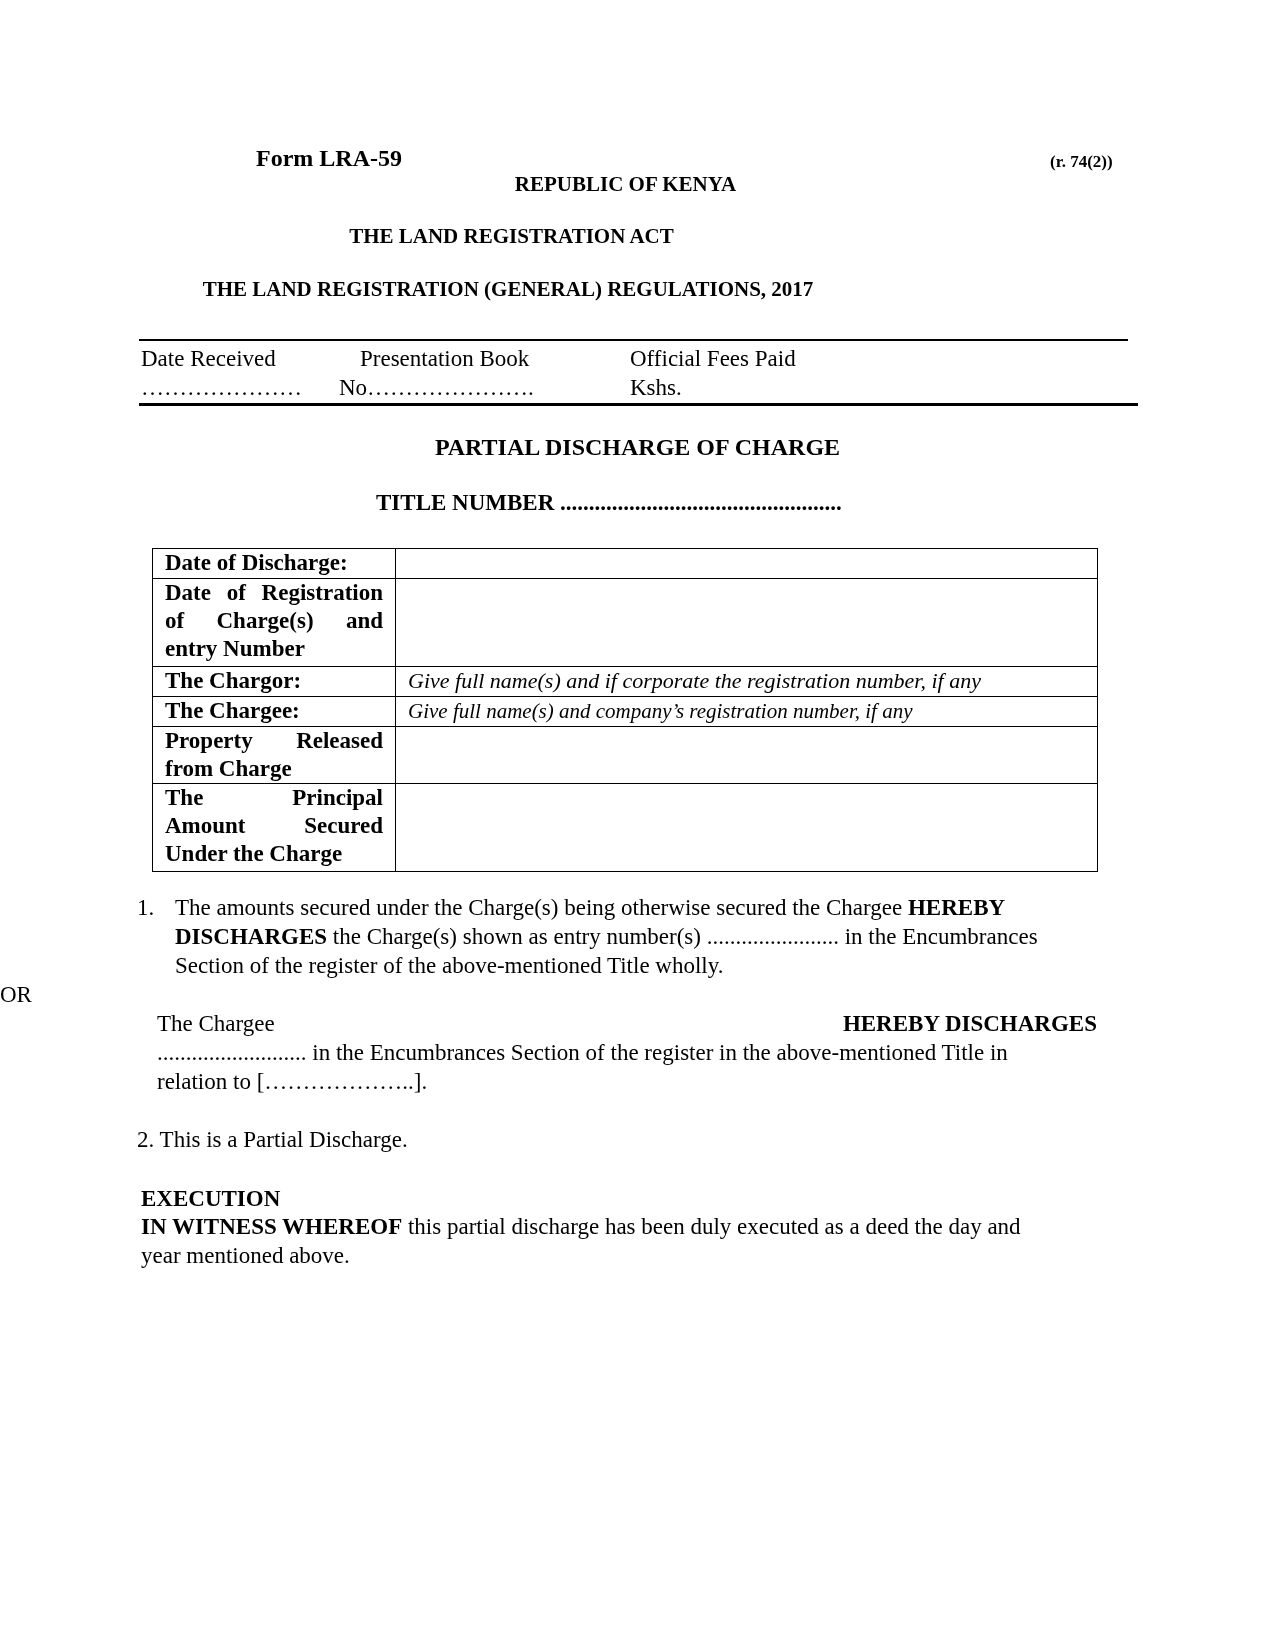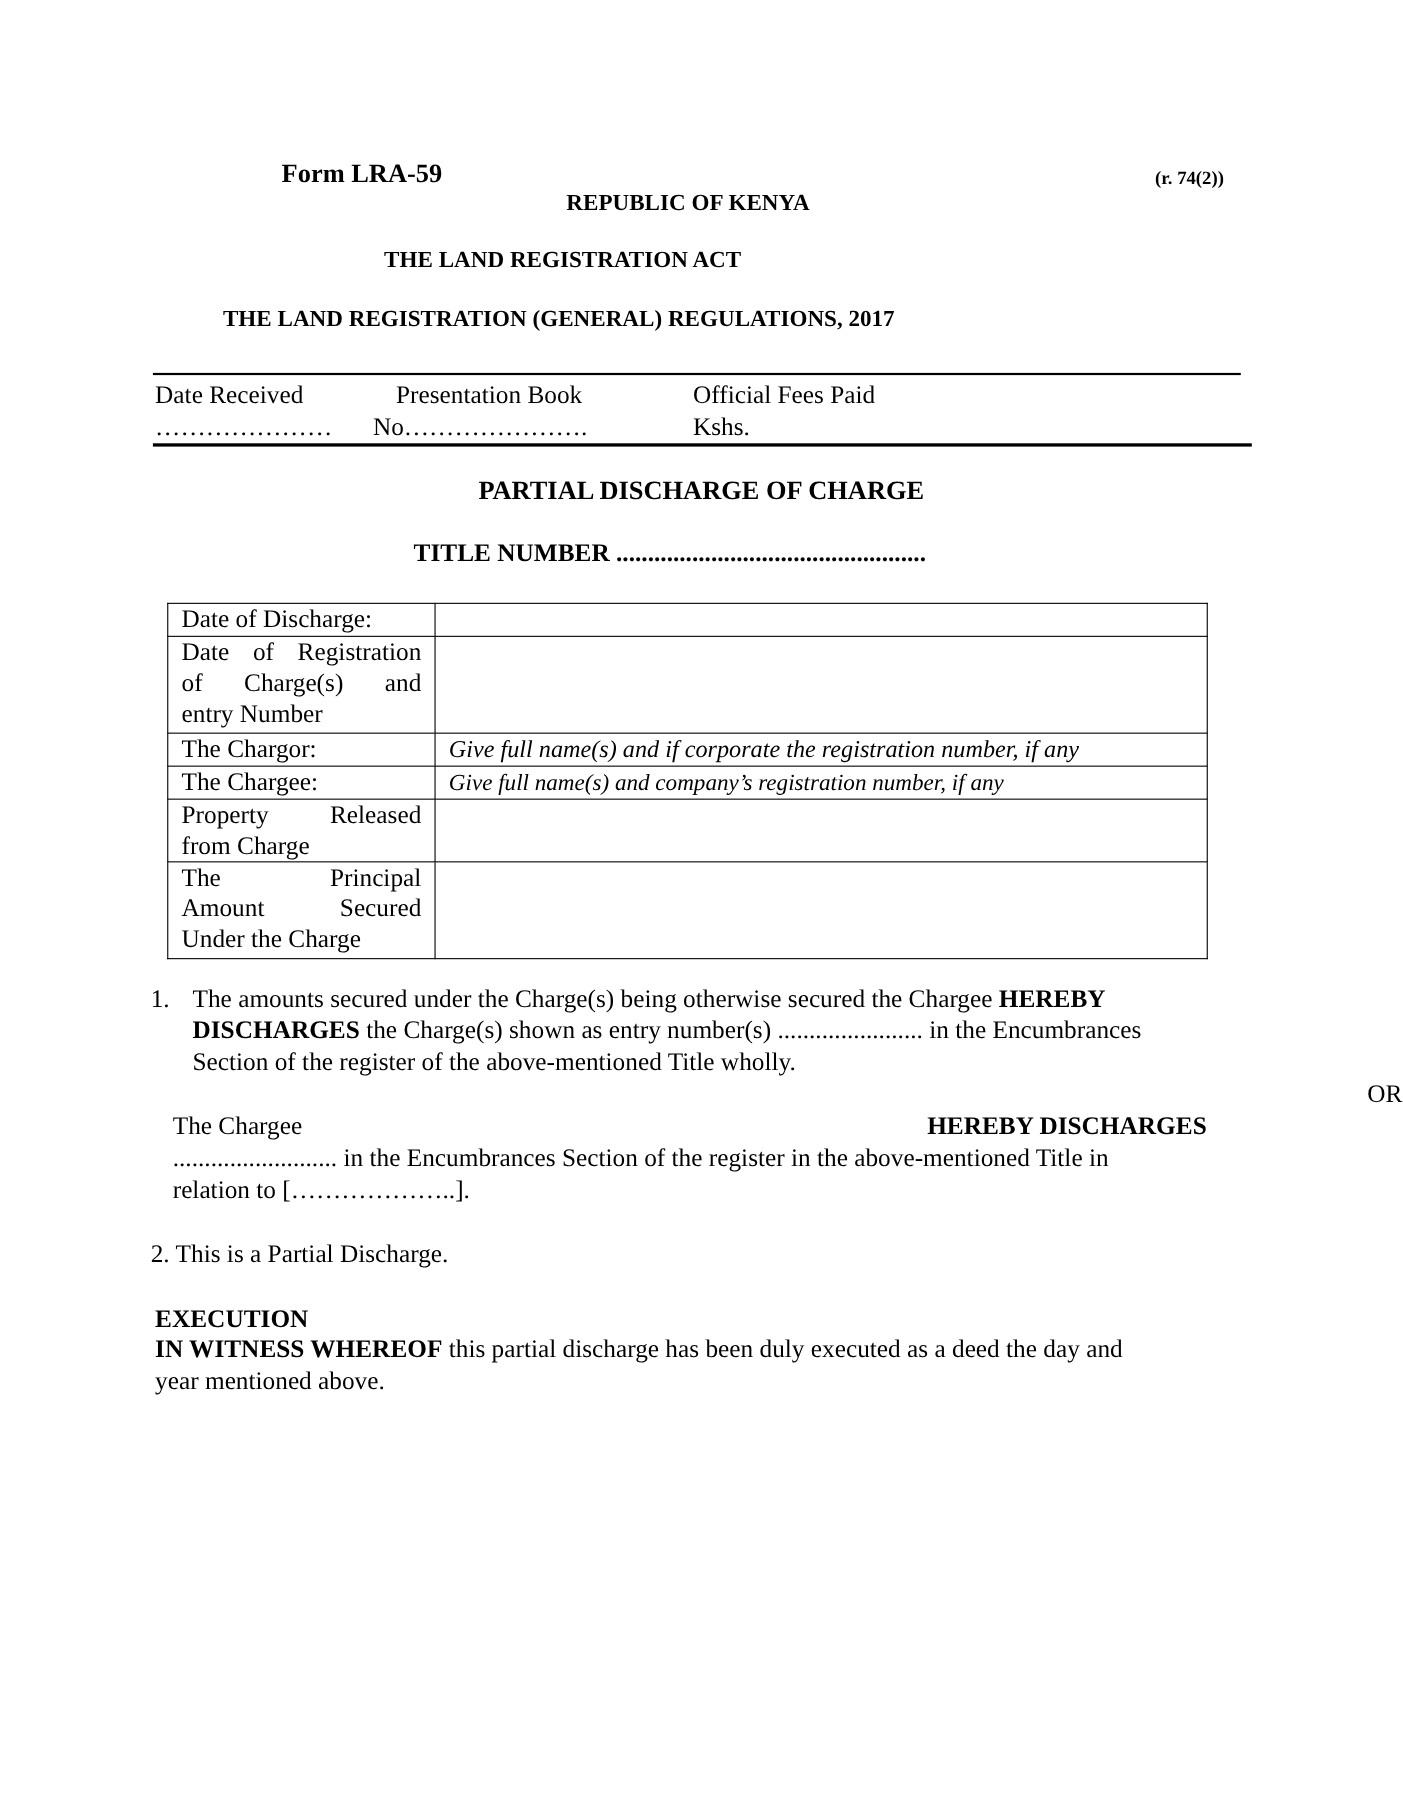--- a/index.html
+++ b/index.html
@@ -6,21 +6,21 @@
   body { width:1275px; height:1651px; position:relative; overflow:hidden;
          font-family:"Liberation Serif", "DejaVu Serif", serif; color:#000; }
   .abs { position:absolute; white-space:nowrap; }
   .b { font-weight:bold; }
   .hdr { font-size:21px; font-weight:bold; }
   .body-txt { font-size:23px; line-height:29px; }
   .rule { position:absolute; height:0; border-top:2px solid #000; }
   table.info { position:absolute; left:152px; top:548px; width:946px;
                border-collapse:collapse; font-size:23px; }
   table.info td { border:1.5px solid #000; vertical-align:top; padding:0 12px; line-height:28px; }
-  table.info td.lab { width:218px; font-weight:normal; text-align:justify; text-align-last:left;margin-left:24px; }
+  table.info td.lab { width:218px; font-weight:bold; text-align:justify; text-align-last:left;margin-left:24px; }
   table.info td.val { font-style:italic; font-size:22px; }
   .just { text-align:justify; text-align-last:justify; }
 </style>
 </head>
 <body>
 
 <div class="abs b" style="left:256px; top:145px; font-size:24px;">Form LRA-59</div>
 <div class="abs b" style="left:1050px; top:152px; font-size:17px;">(r. 74(2))</div>
 <div class="abs hdr" style="left:0; width:1251px; text-align:center; top:172px;">REPUBLIC OF KENYA</div>
 <div class="abs hdr" style="left:0; width:1023px; text-align:center; top:224px;">THE LAND REGISTRATION ACT</div>
@@ -81,21 +81,21 @@
 <div class="abs body-txt" style="left:137px; top:893px;">1.</div>
 <div class="abs body-txt" style="left:175px; top:893px;">
   <span>The amounts secured under the Charge(s) being otherwise secured the Chargee</span>
   <span class="b">HEREBY</span>
 </div>
 <div class="abs body-txt" style="left:175px; top:922px;">
   <span class="b">DISCHARGES</span>
   <span>the Charge(s) shown as entry number(s) .......................  in the Encumbrances</span>
 </div>
 <div class="abs body-txt" style="left:175px; top:951px;">Section of the register of the above-mentioned Title wholly.</div>
-<div class="abs body-txt" style="left:0; width:1275px; text-align:right; top:980px;">OR</div>
+<div class="abs body-txt" style="left:0; width:1275px; text-align:left; top:980px;">OR</div>
 
 <div class="abs body-txt" style="left:157px; width:940px; top:1009px; display:flex; justify-content:space-between;">
   <span>The Chargee</span>
   <span class="b">HEREBY DISCHARGES</span>
 </div>
 <div class="abs body-txt" style="left:157px; top:1038px;">.......................... in the Encumbrances Section of the register in the above-mentioned Title in</div>
 <div class="abs body-txt" style="left:157px; top:1067px;">relation to [………………..].</div>
 
 <div class="abs body-txt" style="left:137px; top:1125px;">2. This is a Partial Discharge.</div>
 

